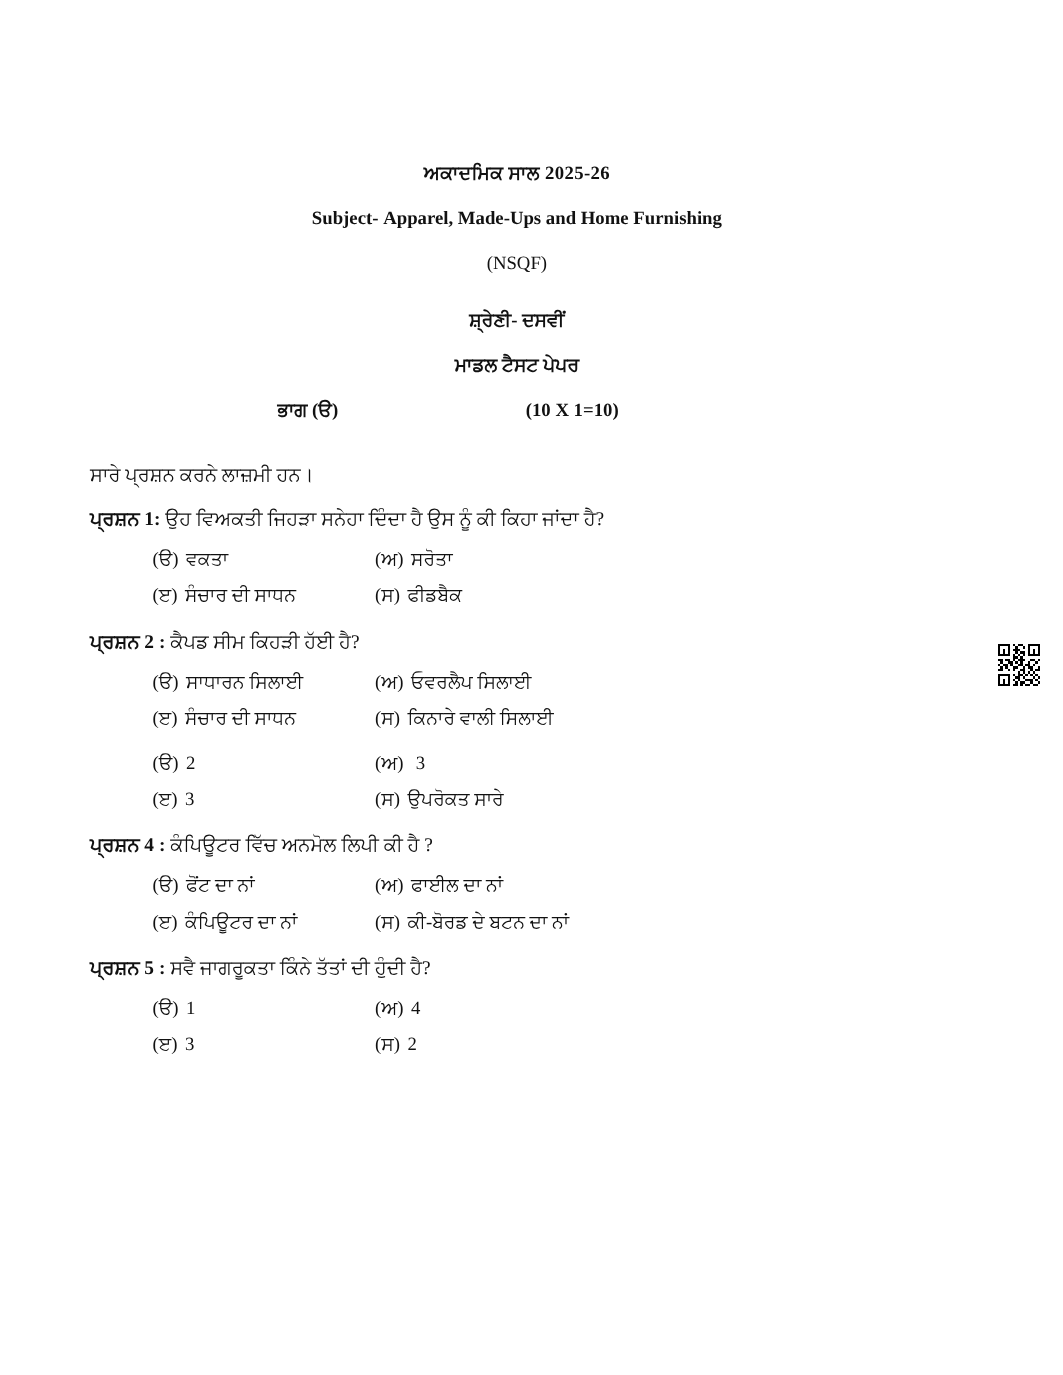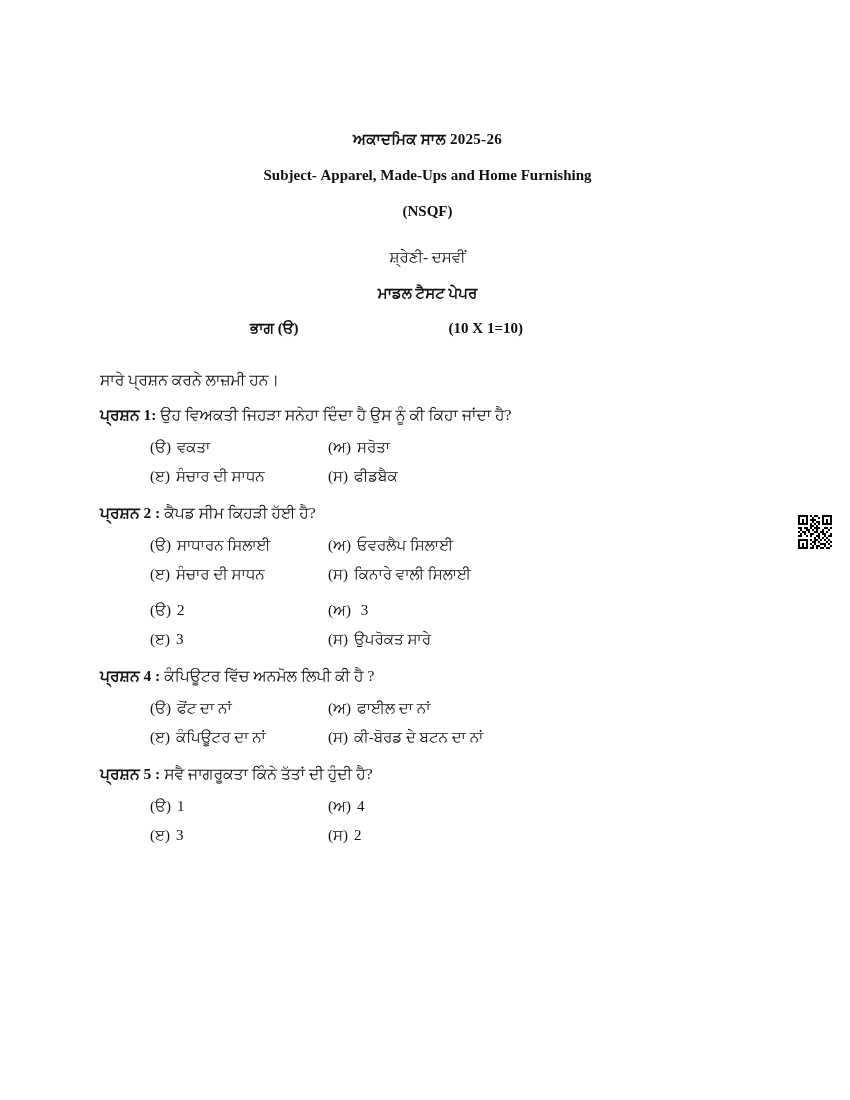--- a/index.html
+++ b/index.html
@@ -13,21 +13,21 @@
     font-family: "Liberation Serif", "DejaVu Serif", serif;
     color: #111111;
     position: relative;
     overflow: hidden;
   }
   .page {
     position: relative;
     width: 850px;
     height: 1100px;
     box-sizing: border-box;
-    padding: 130px 95px 40px 100px;
+    padding: 130px 95px 40px 72px;
   }
   .hdr-line {
     text-align: center;
     font-size: 15px;
     line-height: 1.2;
     margin-bottom: 18px;
     font-weight: 700;
   }
   .hdr-line.academic {
     font-weight: 600;
@@ -36,24 +36,24 @@
   .hdr-line.subject {
     font-size: 15px;
   }
   .hdr-line.subject .lbl {
     font-weight: 700;
   }
   .hdr-line.subject .val {
     font-weight: 600;
   }
   .hdr-line.nsqf {
-    font-weight: 700;
+    font-weight: 400;
   }
   .hdr-line.klass {
-    font-weight: 400;
+    font-weight: 700;
     margin-bottom: 18px;
     margin-top: 28px;
   }
   .hdr-line.modelpaper {
     font-weight: 600;
   }
   .part-row {
     display: flex;
     align-items: center;
     margin-bottom: 34px;

